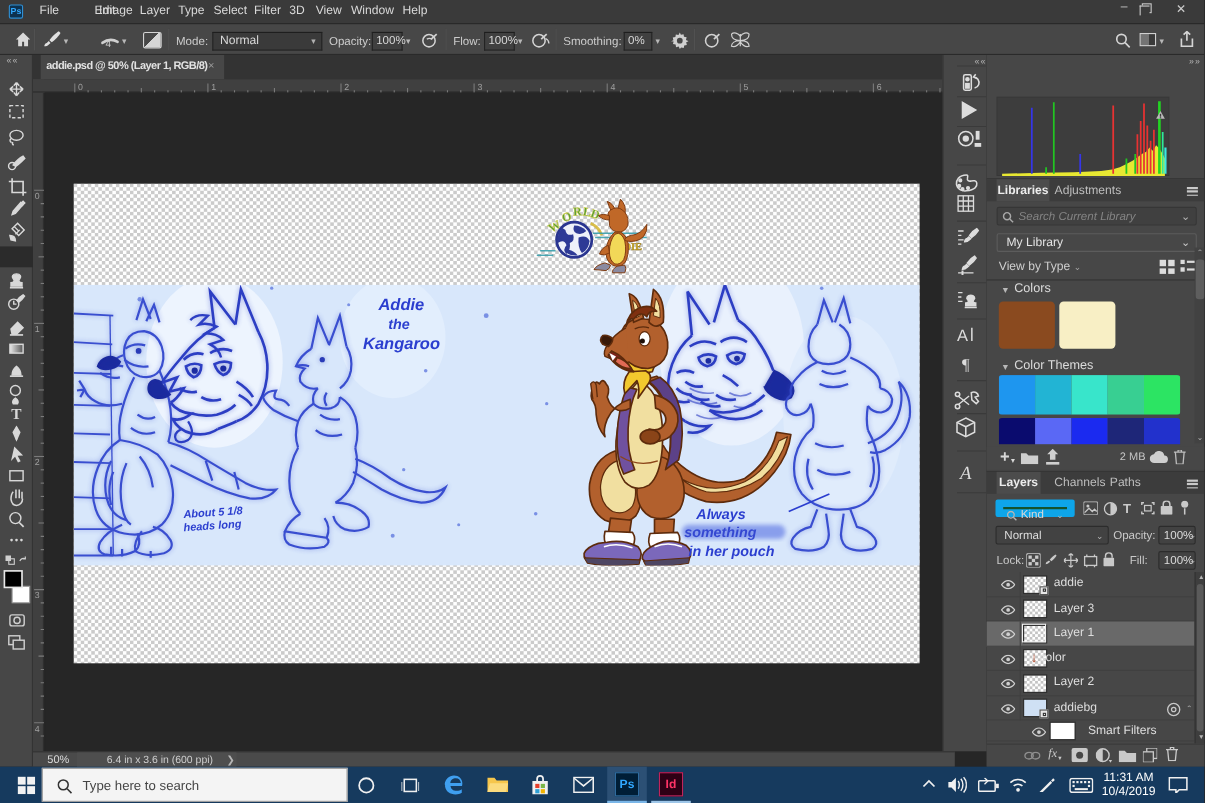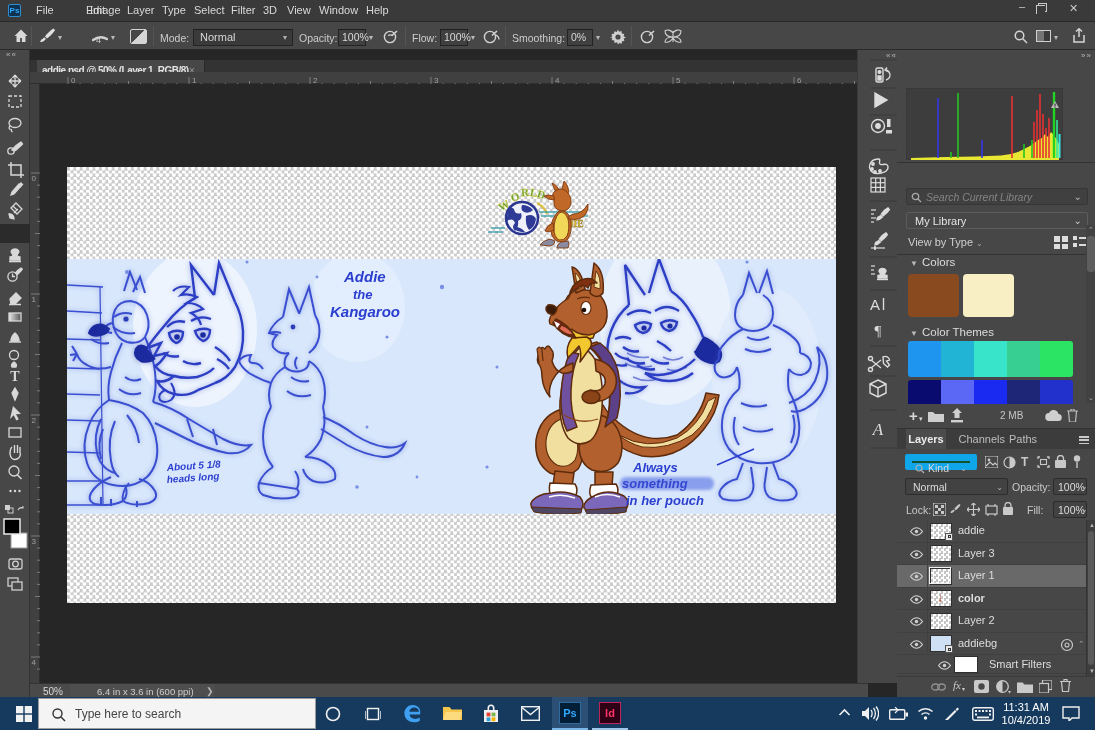--- a/index.html
+++ b/index.html
@@ -96,21 +96,21 @@
         <line x1="8.8" y1="8.8" x2="13" y2="13" stroke="#d5d5d5" stroke-width="1.5"></line>
       </svg>
     <div class="abs" style="left:1036px;top:8px;width:15px;height:12px;border:1px solid #d0d0d0;background:linear-gradient(to right,#747474 55%,#3a3a3a 55%);"></div>
     <div class="abs chev" style="left:1054px;top:11px;">▾</div>
     <svg class="abs" style="left:1071px;top:6px;" width="16" height="16" viewBox="0 0 16 16">
         <path d="M3 7v7h10V7" fill="none" stroke="#d5d5d5" stroke-width="1.5"></path>
         <path d="M8 1v8M5 3.5 8 .8l3 2.7" fill="none" stroke="#d5d5d5" stroke-width="1.5"></path>
       </svg>
   </div>
 
-  <div class="abs" style="left:30px;top:60px;width:838px;height:22px;background:#333333;">
+  <div class="abs" style="left:30px;top:50px;width:838px;height:22px;background:#333333;">
     <div class="abs" style="left:7px;top:22px;"></div>
     <div class="abs" style="left:7px;top:0px;width:168px;height:22px;background:#474747;border-right:1px solid #2a2a2a;">
       <span class="abs" style="left:5px;top:5px;color:#e2e2e2;font-size:10px;font-weight:bold;letter-spacing:-0.5px;white-space:nowrap;">addie.psd @ 50% (Layer 1, RGB/8)</span>
       <span class="abs" style="left:152px;top:5px;color:#9a9a9a;font-size:10px;">×</span>
     </div>
   </div>
 
   <div class="abs" style="left:0;top:50px;width:30px;height:647px;background:#474747;border-right:1px solid #333;" id="toolbar">
     <div class="abs" style="left:6px;top:0px;color:#b5b5b5;font-size:8px;letter-spacing:1px;">««</div>
     <div class="abs" style="left:0;top:174px;width:30px;height:19px;background:#2b2b2b;"></div>
@@ -744,20 +744,29 @@
       <line x1="148" y1="4" x2="148" y2="70" stroke="#22d522" stroke-width="2.4"></line>
       <line x1="151" y1="32" x2="151" y2="70" stroke="#30e89a" stroke-width="1.6"></line>
       <line x1="153.5" y1="46" x2="153.5" y2="70" stroke="#39e8e0" stroke-width="2"></line>
 
       <path d="M145 20 L153 20 L149 13 Z" fill="#b9b9b9"></path>
         <rect x="148.4" y="15.5" width="1.2" height="2.6" fill="#3d3d3d"></rect>
         <rect x="148.4" y="18.6" width="1.2" height="1" fill="#3d3d3d"></rect>
     </svg>
 
     <div class="abs" style="left:0;top:112px;width:198px;height:1px;background:#333;"></div>
+    <div class="abs" style="left:0;top:113px;width:198px;height:20px;background:#3c3c3c;">
+      <div class="abs" style="left:9px;top:0;width:48px;height:20px;background:#4c4c4c;color:#ececec;font-size:11px;font-weight:bold;text-align:center;line-height:20px;">Libraries</div>
+      <div class="abs" style="left:60px;top:0;width:64px;height:20px;color:#bdbdbd;font-size:11px;text-align:center;line-height:20px;">Adjustments</div>
+      <div class="abs" style="left:182px;top:7px;width:10px;height:8px;">
+        <div style="height:1.5px;background:#c9c9c9;margin-bottom:1.8px;"></div>
+          <div style="height:1.5px;background:#c9c9c9;margin-bottom:1.8px;"></div>
+          <div style="height:1.5px;background:#c9c9c9;"></div>
+      </div>
+    </div>
     <div class="abs" style="left:9px;top:138px;width:182px;height:17px;background:#404040;border:1px solid #363636;border-radius:2px;">
       <svg class="abs" style="left:4px;top:3px;" width="11" height="11">
           <circle cx="4.5" cy="4.5" r="3.2" fill="none" stroke="#a8a8a8" stroke-width="1.3"></circle>
           <line x1="7" y1="7" x2="10" y2="10" stroke="#a8a8a8" stroke-width="1.3"></line>
         </svg>
       <span class="abs" style="left:19px;top:2px;color:#848484;font-size:10.5px;font-style:italic;">Search Current Library</span>
       <span class="abs" style="right:5px;top:2px;color:#b5b5b5;font-size:10px;">⌄</span>
     </div>
     <div class="abs" style="left:9px;top:162px;width:182px;height:17px;border:1px solid #5c5c5c;border-radius:2px;">
       <span class="abs" style="left:8px;top:2px;color:#e4e4e4;font-size:11px;">My Library</span>
@@ -806,21 +815,21 @@
     <div class="abs" style="left:0;top:356px;width:198px;height:21px;background:#474747;">
       <span class="abs" style="left:12px;top:1px;color:#d8d8d8;font-size:15px;font-weight:bold;">+</span>
         <span class="abs" style="left:22px;top:9px;color:#d8d8d8;font-size:7px;">▾</span>
       <svg class="abs" style="left:31px;top:4px;" width="16" height="12">
           <path d="M0 2h5l2 2h9v8H0z" fill="#cfcfcf"></path>
         </svg>
       <svg class="abs" style="left:53px;top:2px;" width="14" height="15">
           <path d="M7 0l5 5H9.5v5h-5V5H2z" fill="#cfcfcf"></path>
           <rect x="1" y="12" width="12" height="2.4" fill="#cfcfcf"></rect>
         </svg>
-      <span class="abs" style="left:103px;top:4px;color:#c6c6c6;font-size:10px;">2 MB</span>
+      <span class="abs" style="left:121px;top:4px;color:#c6c6c6;font-size:10px;">2 MB</span>
       <svg class="abs" style="left:148px;top:4px;" width="17" height="12">
           <path d="M4.5 11a4 4 0 0 1-.5-8 5 5 0 0 1 9.5 1A3.2 3.2 0 0 1 13 11z" fill="#cfcfcf"></path>
         </svg>
       <svg class="abs" style="left:170px;top:3px;" width="11" height="13">
           <path d="M0 2h11M4 2V0h3v2M1.5 2l1 11h6l1-11" fill="none" stroke="#bdbdbd" stroke-width="1.2"></path>
         </svg>
     </div>
 
     <div class="abs" style="left:0;top:378px;width:198px;height:1px;background:#333;"></div>
     <div class="abs" style="left:0;top:379px;width:198px;height:20px;background:#3c3c3c;">
@@ -937,21 +946,21 @@
         </div>
         <div class="abs" style="left:0;top:67.5px;width:189px;height:22.5px;border-bottom:1px solid #404040;">
           <svg class="abs" style="left:13px;top:7.25px;" width="13" height="9">
             <path d="M.5 4.5C2.5 1.8 4.5.8 6.5.8s4 1 6 3.7c-2 2.7-4 3.7-6 3.7s-4-1-6-3.7z" fill="none" stroke="#cfcfcf" stroke-width="1.1"></path>
             <circle cx="6.5" cy="4.5" r="1.7" fill="#cfcfcf"></circle>
           </svg>
           <div class="abs" style="left:30px;top:0;width:1px;height:22.5px;background:#404040;"></div>
           <div class="abs" style="left:34px;top:3.75px;width:20px;height:15px;background: repeating-conic-gradient(#ffffff 0% 25%, #c4c4c4 0% 50%) 0 0/5px 5px;outline:1px solid #2f2f2f;">
             <div class="abs" style="left:6px;top:0px;color:#b5401f;font-size:12px;font-weight:bold;">↓</div>
           </div>
-          <div class="abs" style="left:61px;top:4.25px;color:#dedede;font-size:11px;font-weight:bold;">color</div>
+          <div class="abs" style="left:48px;top:4.25px;color:#dedede;font-size:11px;">color</div>
         </div>
         <div class="abs" style="left:0;top:90px;width:189px;height:22.5px;border-bottom:1px solid #404040;">
           <svg class="abs" style="left:13px;top:7.25px;" width="13" height="9">
             <path d="M.5 4.5C2.5 1.8 4.5.8 6.5.8s4 1 6 3.7c-2 2.7-4 3.7-6 3.7s-4-1-6-3.7z" fill="none" stroke="#cfcfcf" stroke-width="1.1"></path>
             <circle cx="6.5" cy="4.5" r="1.7" fill="#cfcfcf"></circle>
           </svg>
           <div class="abs" style="left:30px;top:0;width:1px;height:22.5px;background:#404040;"></div>
           <div class="abs" style="left:34px;top:3.75px;width:20px;height:15px;background: repeating-conic-gradient(#ffffff 0% 25%, #c4c4c4 0% 50%) 0 0/5px 5px;outline:1px solid #2f2f2f;"></div>
           <div class="abs" style="left:61px;top:4.25px;color:#dedede;font-size:11px;">Layer 2</div>
         </div>

